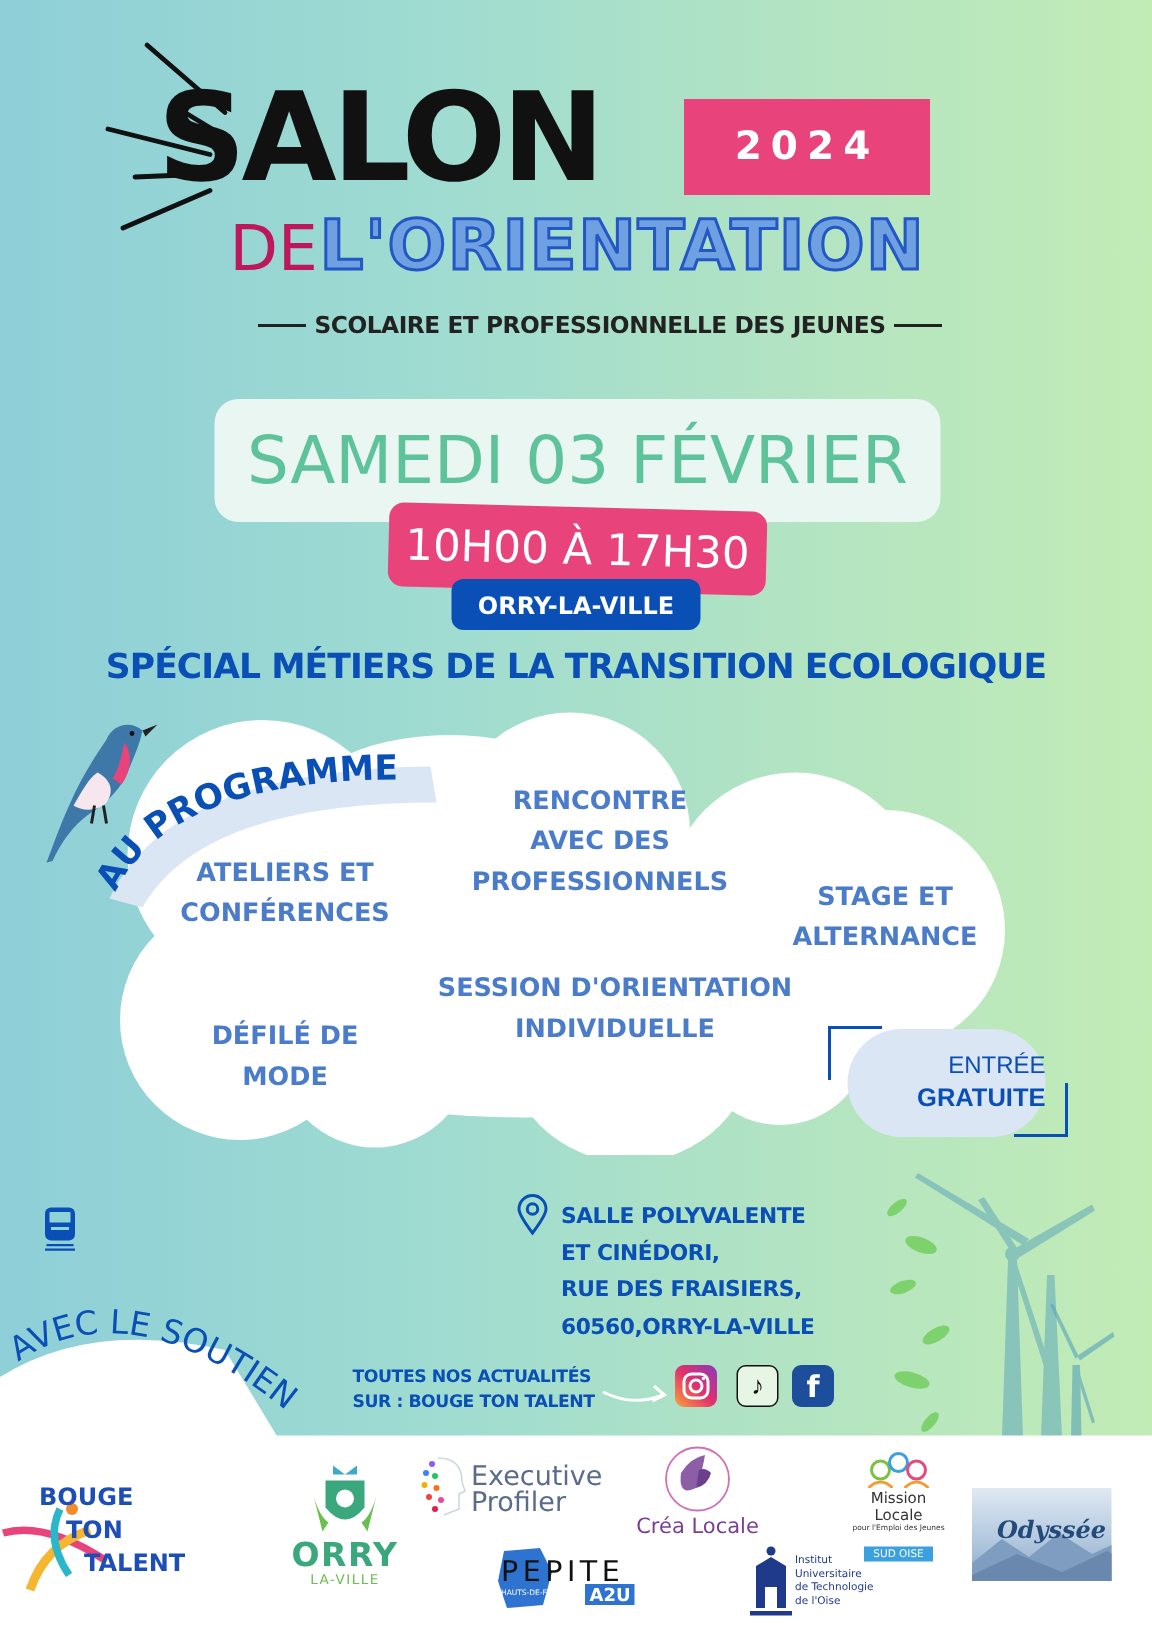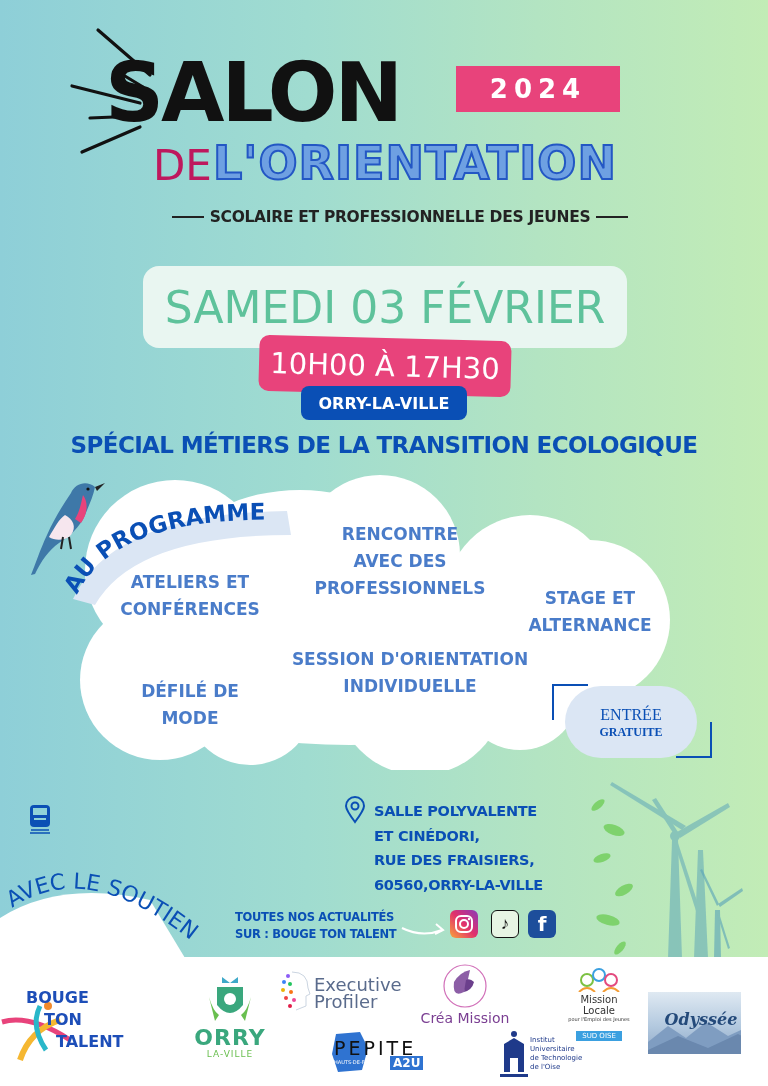--- a/index.html
+++ b/index.html
@@ -12,21 +12,21 @@
   .abs { position: absolute; }
 
   
   .burst line { stroke: #111; stroke-width: 3.2; stroke-linecap: round; }
   .salon {
     left: 105px; top: 52px;
     font-family: "DejaVu Sans", sans-serif; font-weight: 900;
     font-size: 82px; letter-spacing: -3px; color: #111; line-height: 1;
   }
   .year-box {
-    left: 456px; top: 66px; width: 164px; height: 46px;
+    left: 456px; top: 66px; width: 164px; height: 64px;
     background: #e8437b; color: #fff;
     font-family: "DejaVu Sans", sans-serif; font-weight: 700;
     font-size: 26px; letter-spacing: 6px;
     display: flex; align-items: center; justify-content: center;
   }
   .de {
     left: 153px; top: 145px;
     font-family: "DejaVu Sans", sans-serif; font-size: 42px; color: #be185d; line-height: 1;
   }
   .orientation {
@@ -73,25 +73,25 @@
     position: absolute; text-align: center;
     font-family: "DejaVu Sans", sans-serif; font-weight: 700;
     font-size: 17px; color: #4a7cc9; line-height: 27px;
   }
   .au-prog {
     left: 55px; top: 495px;
   }
   .entree {
     left: 565px; top: 686px; width: 132px; height: 72px;
     background: #dbe6f4; border-radius: 36px;
-    display: flex; flex-direction: column; align-items: center; justify-content: center;
-    color: #0a4fb5; font-family: Liberation Serif, serif; line-height: 1.25;
+    display: flex; flex-direction: column; align-items: flex-end; justify-content: center;
+    color: #0a4fb5; font-family: Liberation Sans, sans-serif; line-height: 1.25;
   }
   .entree .l1 { font-size: 16px; }
-  .entree .l2 { font-size: 12px; font-weight: 700; }
+  .entree .l2 { font-size: 17px; font-weight: 700; }
   .bracket-tl { left: 552px; top: 684px; width: 36px; height: 36px; border-left: 2px solid #0a4fb5; border-top: 2px solid #0a4fb5; }
   .bracket-br { left: 676px; top: 722px; width: 36px; height: 36px; border-right: 2px solid #0a4fb5; border-bottom: 2px solid #0a4fb5; }
 
   
   .info {
     font-family: "DejaVu Sans", sans-serif; font-weight: 700;
     color: #0a4fb5; font-size: 14.5px; letter-spacing: -0.3px;
   }
   .rer { left: 62px; top: 803px; }
   .address { left: 374px; top: 799px; line-height: 24.5px; }
@@ -343,21 +343,21 @@
   <div class="logo-text" style="left:4px;top:29px;font-size:5px;color:#fff;">HAUTS-DE-FRANCE</div>
   <div class="logo-text" style="left:60px;top:26px;background:#2f73d1;color:#fff;font-weight:700;font-size:12px;padding:0 3px;">A2U</div>
 </div>
 
 <div class="abs" style="left:410px;top:962px;width:110px;height:68px;">
   <svg class="abs" style="left:32px;top:0" width="46" height="50" viewBox="0 0 46 50">
     <circle cx="23" cy="24" r="21" fill="none" stroke="#d16fb8" stroke-width="1.2"></circle>
     <path d="M22 30 Q10 36 12 20 Q18 10 28 8 Q26 20 22 30 Z" fill="#8c5ea6"></path>
     <path d="M22 30 Q30 28 32 20 Q28 16 24 18 Z" fill="#6b3f8c"></path>
   </svg>
-  <div class="logo-text" style="left:0;top:48px;width:110px;text-align:center;color:#7a3e92;font-size:14px;">Créa Mission</div>
+  <div class="logo-text" style="left:0;top:48px;width:110px;text-align:center;color:#7a3e92;font-size:14px;">Créa Locale</div>
 </div>
 
 <div class="abs" style="left:500px;top:1030px;width:100px;height:56px;">
   <svg class="abs" style="left:0;top:0" width="28" height="48" viewBox="0 0 28 48">
     <circle cx="14" cy="4" r="3" fill="#1f3a8a"></circle>
     <path d="M4 14 L14 8 L24 14 L24 42 L18 42 L18 28 L10 28 L10 42 L4 42 Z" fill="#1f3a8a"></path>
     <rect x="0" y="44" width="28" height="3" fill="#1f3a8a"></rect>
   </svg>
   <div class="logo-text" style="left:30px;top:6px;color:#1f3a8a;font-size:7px;line-height:9px;">
     <div>Institut</div>

